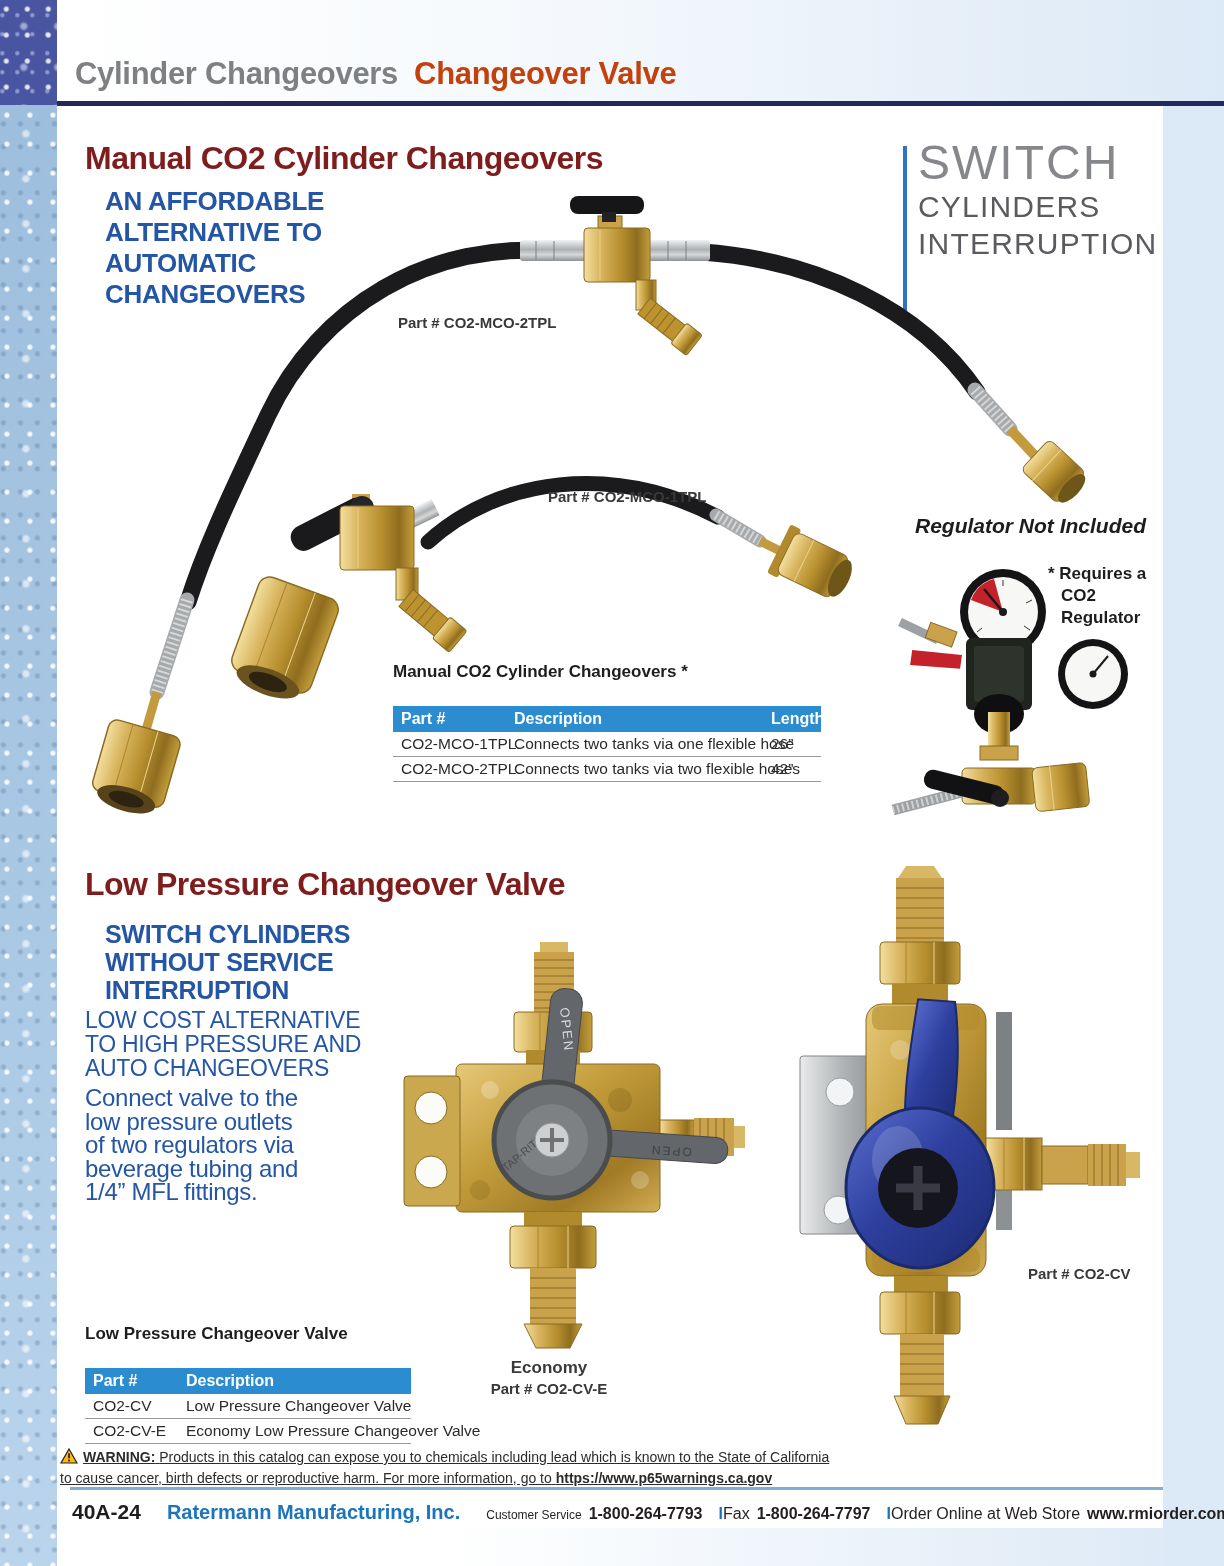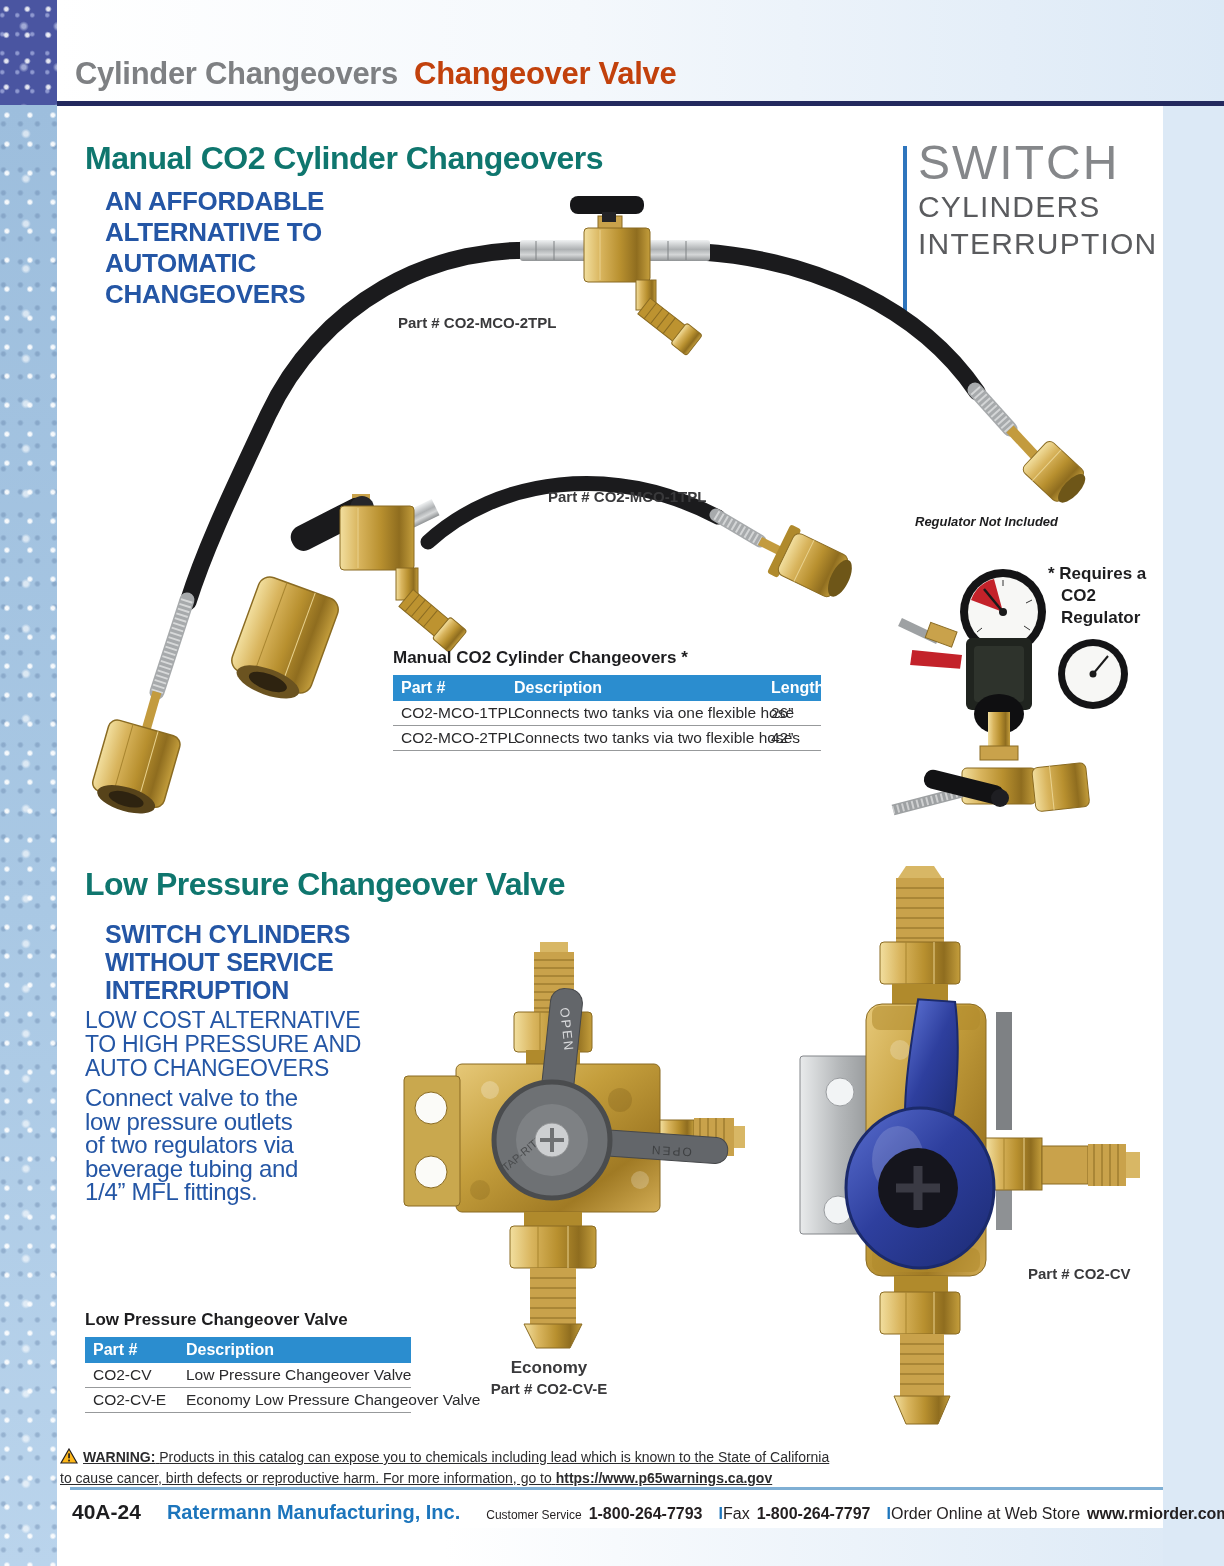--- a/index.html
+++ b/index.html
@@ -33,39 +33,39 @@
   .top-band { left:57px; top:0; width:1167px; height:101px;
     background:linear-gradient(90deg,#FFFFFF 0%,#F4F8FC 45%,#DCE9F6 100%); }
   .header-title { left:75px; top:56px; font-size:31px; font-weight:bold; letter-spacing:-0.3px; white-space:nowrap; }
   .title-primary { color:#7E8083; }
   .title-secondary { color:#c2410c; margin-left:16px; }
   .navy-rule { left:57px; top:101px; width:1167px; height:5px; background:#23295E; }
   .right-strip { left:1163px; top:106px; width:61px; height:1460px; background:#DCE9F6; }
   .bottom-fade { left:57px; top:1528px; width:1106px; height:38px;
     background:linear-gradient(90deg, rgba(220,233,246,0) 0%, rgba(220,233,246,0) 35%, rgba(220,233,246,.95) 100%); }
 
-  .h1 { font-size:32px; font-weight:bold; color:#0f766e; letter-spacing:-0.5px; white-space:nowrap; }
+  .h1 { font-size:32px; font-weight:bold; color:#7f1d1d; letter-spacing:-0.5px; white-space:nowrap; }
   .tagline { color:#2456A5; font-weight:bold; letter-spacing:-0.3px;margin-left:20px; }
   .tagline1 { left:85px; top:186px; font-size:26px; line-height:31px; }
   .tagline2 { left:85px; top:920px; font-size:25px; line-height:28px; }
   .alt2 { left:85px; top:1008px; font-size:23px; line-height:24px; color:#2456A5; font-weight:normal; letter-spacing:-0.3px; }
   .body2 { left:85px; top:1086px; font-size:24px; line-height:23.5px; color:#2456A5; letter-spacing:-0.3px; }
 
   .switch-bar { left:903px; top:146px; width:4px; height:178px; background:#2E75BD; }
   .switch-banner { left:918px; top:138px; }
   .switch-big { font-size:48px; font-weight:200; color:#85878A; letter-spacing:2px; line-height:50px; }
   .switch-line { font-size:30px; font-weight:300; color:#5A5B5E; letter-spacing:1.2px; line-height:37px; }
 
   .part-label { font-size:15px; font-weight:bold; color:#39393B; white-space:nowrap; }
-  .reg-note { left:915px; top:514px; font-size:13px; font-weight:bold; font-style:italic; color:#1D1D1F; }
+  .reg-note { left:915px; top:514px; font-size:21px; font-weight:bold; font-style:italic; color:#1D1D1F; }
   .requires { left:1048px; top:563px; font-size:17px; font-weight:bold; line-height:22px; color:#1D1D1F; }
   .requires .indent { padding-left:13px; }
 
-  .tbl-title { font-size:17px; font-weight:bold; color:#1D1D1F; white-space:nowrap; }
-  .tbl-head { display:grid; background:#2B8DCF; color:#fff; font-weight:bold; font-size:16px; height:26px; align-items:center; margin-top:7px; }
+  .tbl-title { font-size:17px; font-weight:bold; color:#1D1D1F; white-space:nowrap;margin-top:14px; }
+  .tbl-head { display:grid; background:#2B8DCF; color:#fff; font-weight:bold; font-size:16px; height:26px; align-items:center; margin-top:24px; }
   .tbl-row  { display:grid; height:25px; align-items:center; font-size:15.5px; color:#2A2A2C; border-bottom:1px solid #97999B; white-space:nowrap; }
   .tbl-head span, .tbl-row span { padding-left:8px; }
   #table-manual { left:393px; top:648px; width:428px; }
   #table-manual .tbl-head, #table-manual .tbl-row { grid-template-columns:113px 257px 58px; }
   #table-lp { left:85px; top:1310px; width:326px; }
   #table-lp .tbl-head, #table-lp .tbl-row { grid-template-columns:93px 233px; }
 
   .h2 { left:85px; top:866px; }
   .economy-label { left:449px; top:1358px; width:200px; text-align:center; font-size:17px; font-weight:bold; color:#39393B; }
   .economy-part  { left:449px; top:1380px; width:200px; text-align:center; font-size:15px; font-weight:bold; color:#39393B; }

